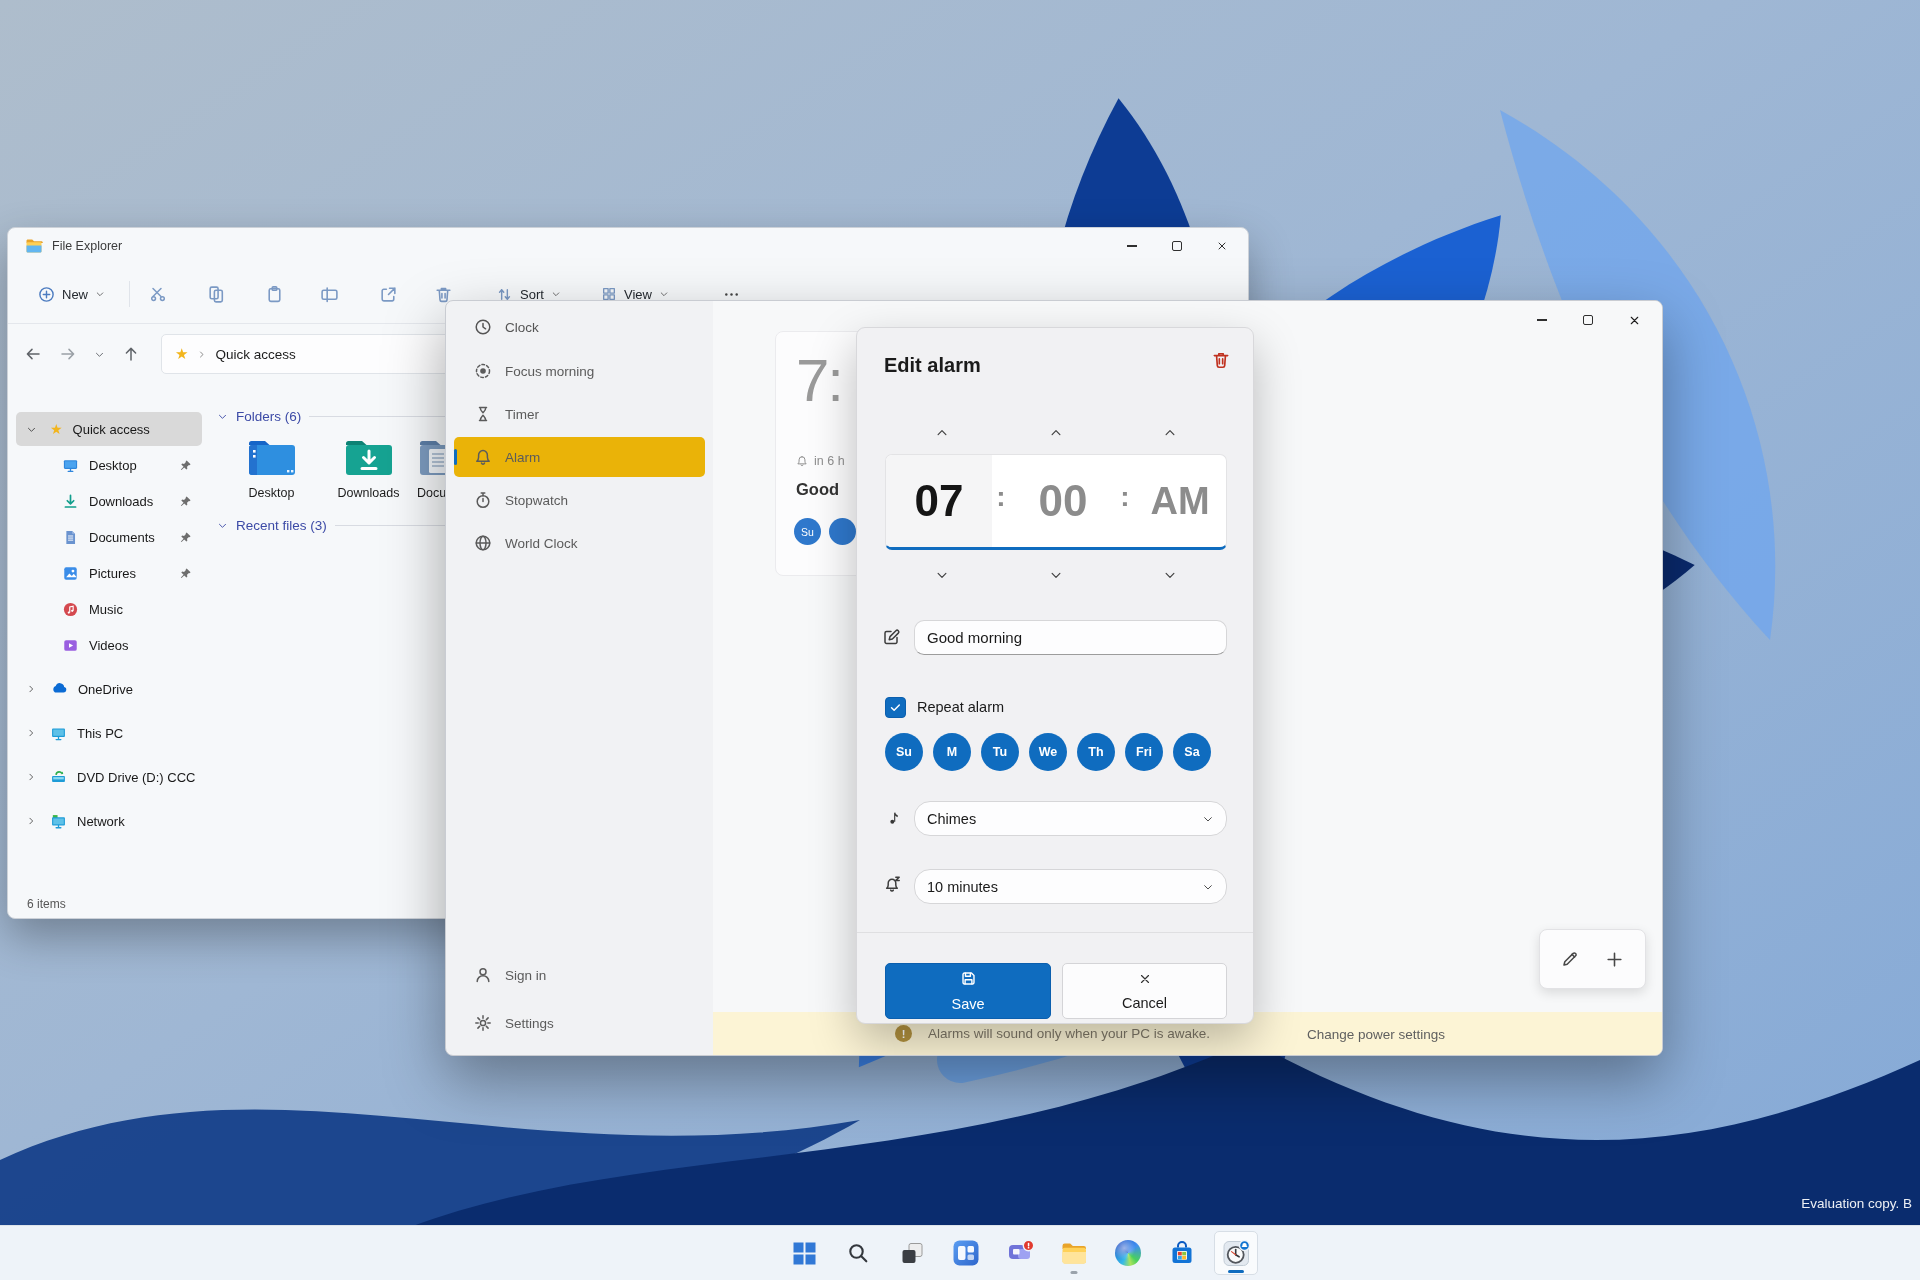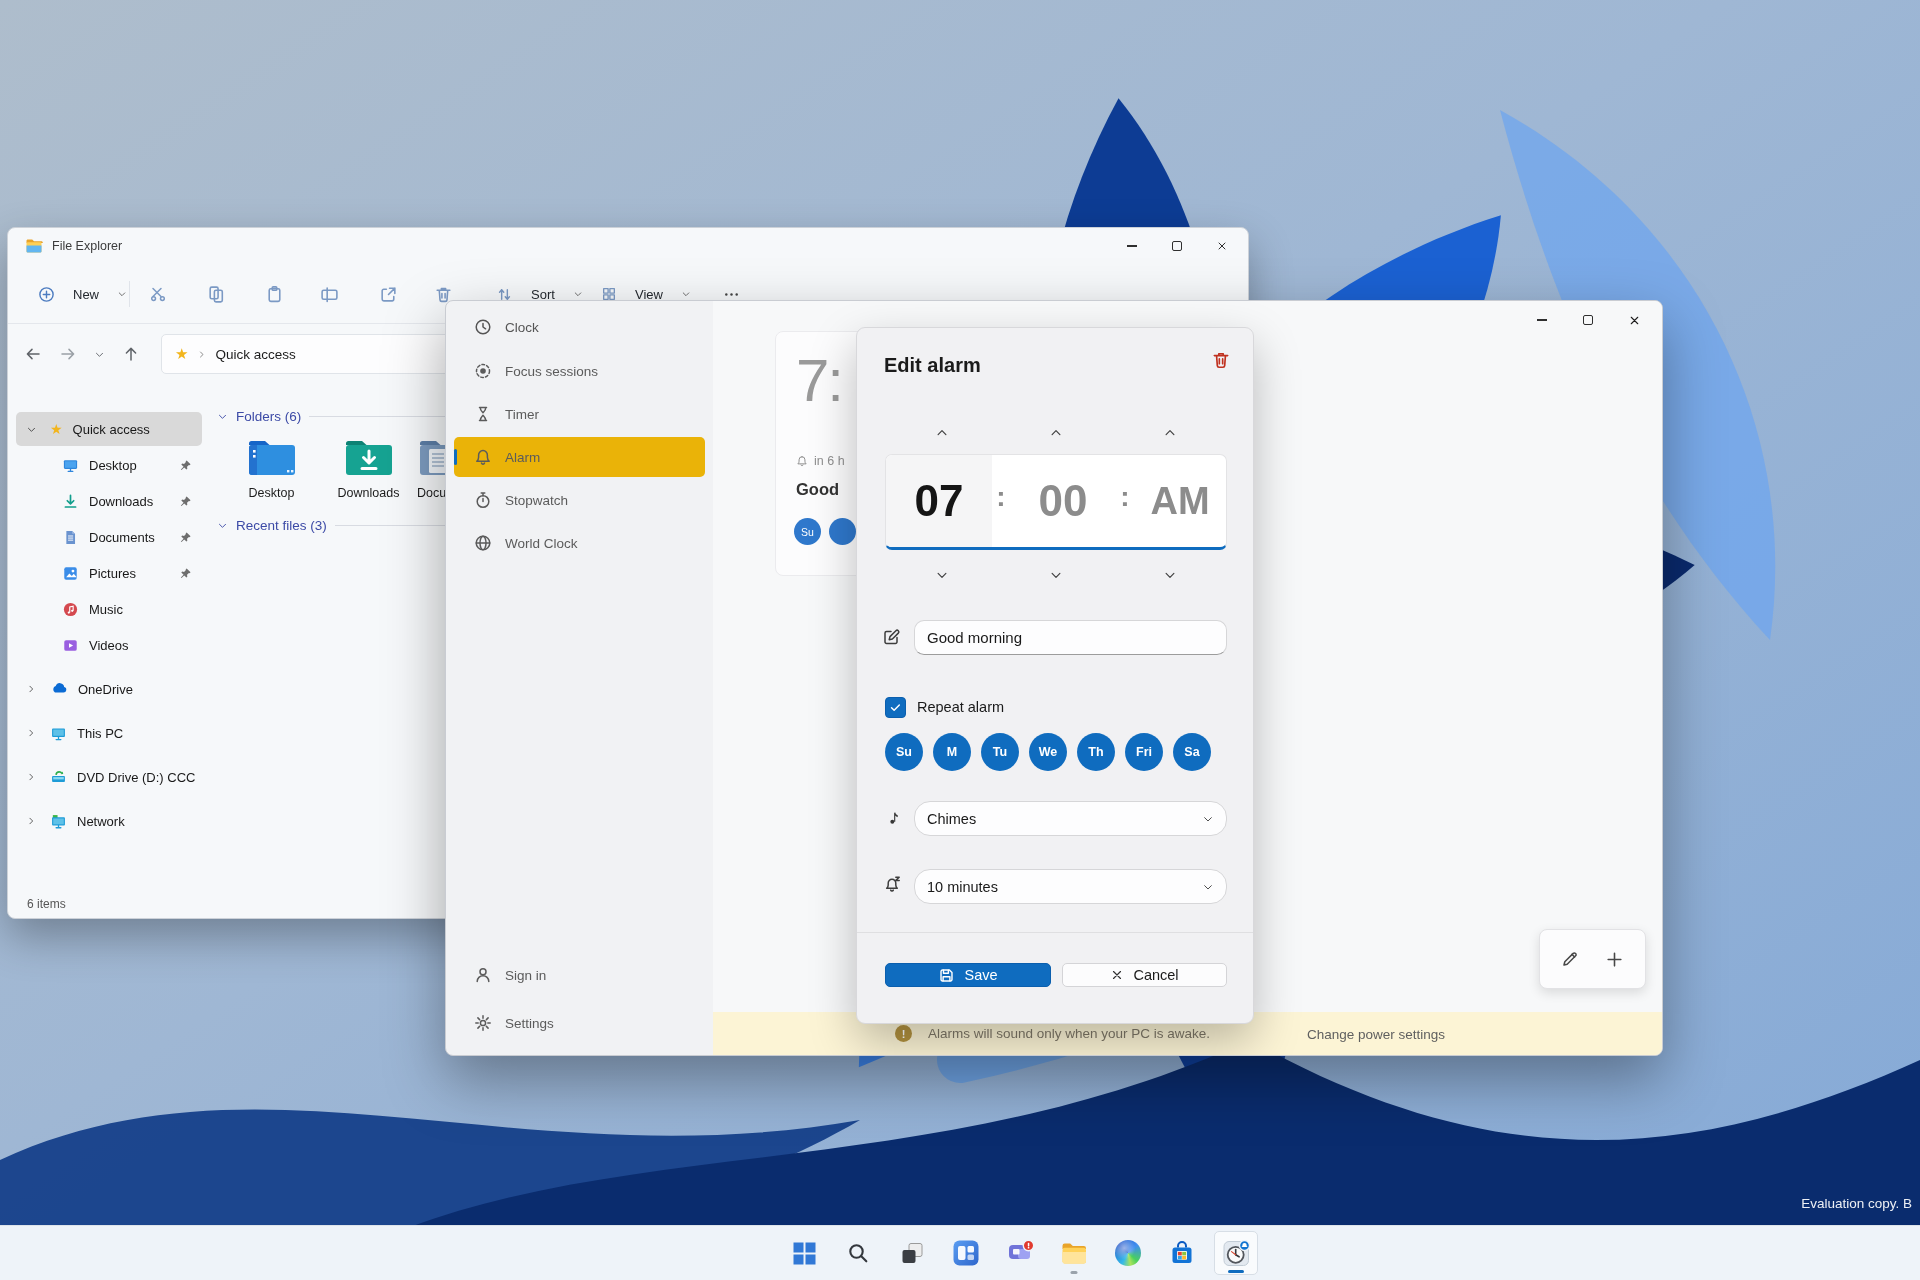--- a/index.html
+++ b/index.html
@@ -16,21 +16,21 @@
   .wc .minbar{width:10px;height:1.4px;background:#2f2f2f;}
   .wc .maxbox{width:10px;height:10px;border:1.2px solid #2f2f2f;border-radius:2px;}
   svg.ic{stroke:currentColor;fill:none;stroke-width:1.5;stroke-linecap:round;stroke-linejoin:round;display:block;}
 
   
   .fe{left:7px;top:227px;width:1242px;height:692px;background:#f6f8fa;border:1px solid #ccd1d8;
       box-shadow:0 18px 44px rgba(0,0,0,.30);}
   .fe-title{height:36px;display:flex;align-items:center;padding-left:17px;gap:9px;font-size:12.5px;color:#3c3c3c;}
   .fe-toolbar{position:relative;height:60px;border-bottom:1px solid #e4e7ec;color:#7b99c4;}
   .tbtn{position:absolute;top:12px;height:36px;display:flex;align-items:center;justify-content:center;border-radius:4px;background:transparent;border:none;color:#7b99c4;}
-  .tbtn.txt{color:#24292f;font-size:13px;gap:18px;padding:0 8px;}
+  .tbtn.txt{color:#24292f;font-size:13px;gap:7px;padding:0 8px;}
   .tb-sep{position:absolute;top:17px;width:1px;height:26px;background:#e0e4ea;}
   .fe-nav{height:60px;display:flex;align-items:center;padding-left:16px;gap:17px;color:#5f6368;}
   .navbtn{background:none;border:none;padding:0;color:#5f6368;display:flex;align-items:center;}
   .addr{display:flex;align-items:center;gap:9px;width:420px;height:40px;background:#fdfdfe;border:1px solid #e0e4e9;border-radius:5px;padding-left:13px;font-size:13.5px;color:#1d1d1d;margin-left:4px;}
   .star{font-family:"DejaVu Sans",sans-serif;color:#f2b51d;font-size:15px;line-height:1;}
   .fe-body{position:absolute;top:157px;bottom:29px;left:0;right:0;display:flex;overflow:hidden;}
   .fe-side{width:202px;padding-top:25px;flex:none;}
   .sb-row{height:34px;margin:2px 8px;display:flex;align-items:center;border-radius:5px;font-size:13px;color:#191919;position:relative;padding-left:10px;}
   .sb-row.sel{background:#d9d9d9;}
   .sb-row .chv{width:17px;color:#444;display:flex;}
@@ -90,21 +90,21 @@
   .tsep{width:18px;display:flex;align-items:center;justify-content:center;font-size:28px;font-weight:700;color:#8c8c8c;padding-bottom:8px;}
   .fld-ic{position:absolute;color:#3d3d3d;}
   .name-input{position:absolute;left:57px;top:292px;width:313px;height:35px;background:#fdfdfe;border:1px solid #d6d6d8;border-bottom-color:#9c9c9c;border-radius:10px;padding:0 12px;font-size:15px;color:#191919;font-family:"Liberation Sans",sans-serif;}
   .cbx{position:absolute;left:28px;top:369px;width:21px;height:21px;border-radius:4px;background:#0f6cbf;border:1px solid #0b5fae;display:flex;align-items:center;justify-content:center;padding:0;}
   .cbx-label{position:absolute;left:60px;top:371px;font-size:14.5px;color:#1a1a1a;}
   .days{position:absolute;left:28px;top:405px;display:flex;gap:10px;}
   .day{width:38px;height:38px;border-radius:50%;background:#0f6cbf;border:none;color:#fff;font-size:12.5px;font-weight:600;display:flex;align-items:center;justify-content:center;font-family:"Liberation Sans",sans-serif;}
   .drop{position:absolute;left:57px;width:313px;height:35px;background:#fdfdfe;border:1px solid #d6d6d8;border-radius:16px;display:flex;align-items:center;justify-content:space-between;padding:0 12px;font-size:14.5px;color:#191919;}
   .drop .dchv{color:#4f4f4f;display:flex;}
   .fly-div{position:absolute;left:0;right:0;top:604px;height:1px;background:#dfdfe1;}
-  .btn{position:absolute;top:635px;height:24px;border-radius:5px;font-size:14.5px;display:flex;align-items:center;justify-content:center;gap:9px;font-family:"Liberation Sans",sans-serif;}
+  .btn{position:absolute;top:635px;height:56px;border-radius:5px;font-size:14.5px;display:flex;align-items:center;justify-content:center;gap:9px;font-family:"Liberation Sans",sans-serif;flex-direction:column;}
   .btn.save{left:28px;width:166px;background:#0f6cbf;border:1px solid #0b5fae;color:#fff;}
   .btn.cancel{left:205px;width:165px;background:#fcfcfd;border:1px solid #d4d4d7;color:#1b1b1b;}
 
   
   .taskbar{position:absolute;left:0;right:0;bottom:0;height:55px;background:#eef3f9;border-top:1px solid #dde3ea;}
   .tb-row{position:absolute;left:782px;top:5px;display:flex;gap:10px;}
   .tb{position:relative;width:44px;height:44px;border-radius:5px;border:none;background:transparent;display:flex;align-items:center;justify-content:center;padding:0;}
   .tb.active{background:rgba(255,255,255,.65);border:1px solid #d7dee6;}
   .pill{position:absolute;bottom:1px;left:50%;transform:translateX(-50%);height:3px;border-radius:2px;}
   .pill.g{width:7px;background:#9aa2ab;}
@@ -623,21 +623,21 @@
         <svg class="ic" width="18" height="18">
             <use href="#s-clockic"></use>
           </svg>
         <span>Clock</span>
       </div>
       <div class="nav-list">
         <div class="nav-item">
           <svg class="ic" width="18" height="18">
               <use href="#s-focus"></use>
             </svg>
-          <span>Focus sessions</span>
+          <span>Focus morning</span>
         </div>
         <div class="nav-item">
           <svg class="ic" width="18" height="18">
               <use href="#s-hourglass"></use>
             </svg>
           <span>Timer</span>
         </div>
         <div class="nav-item sel">
           <svg class="ic" width="18" height="18">
               <use href="#s-bell"></use>

